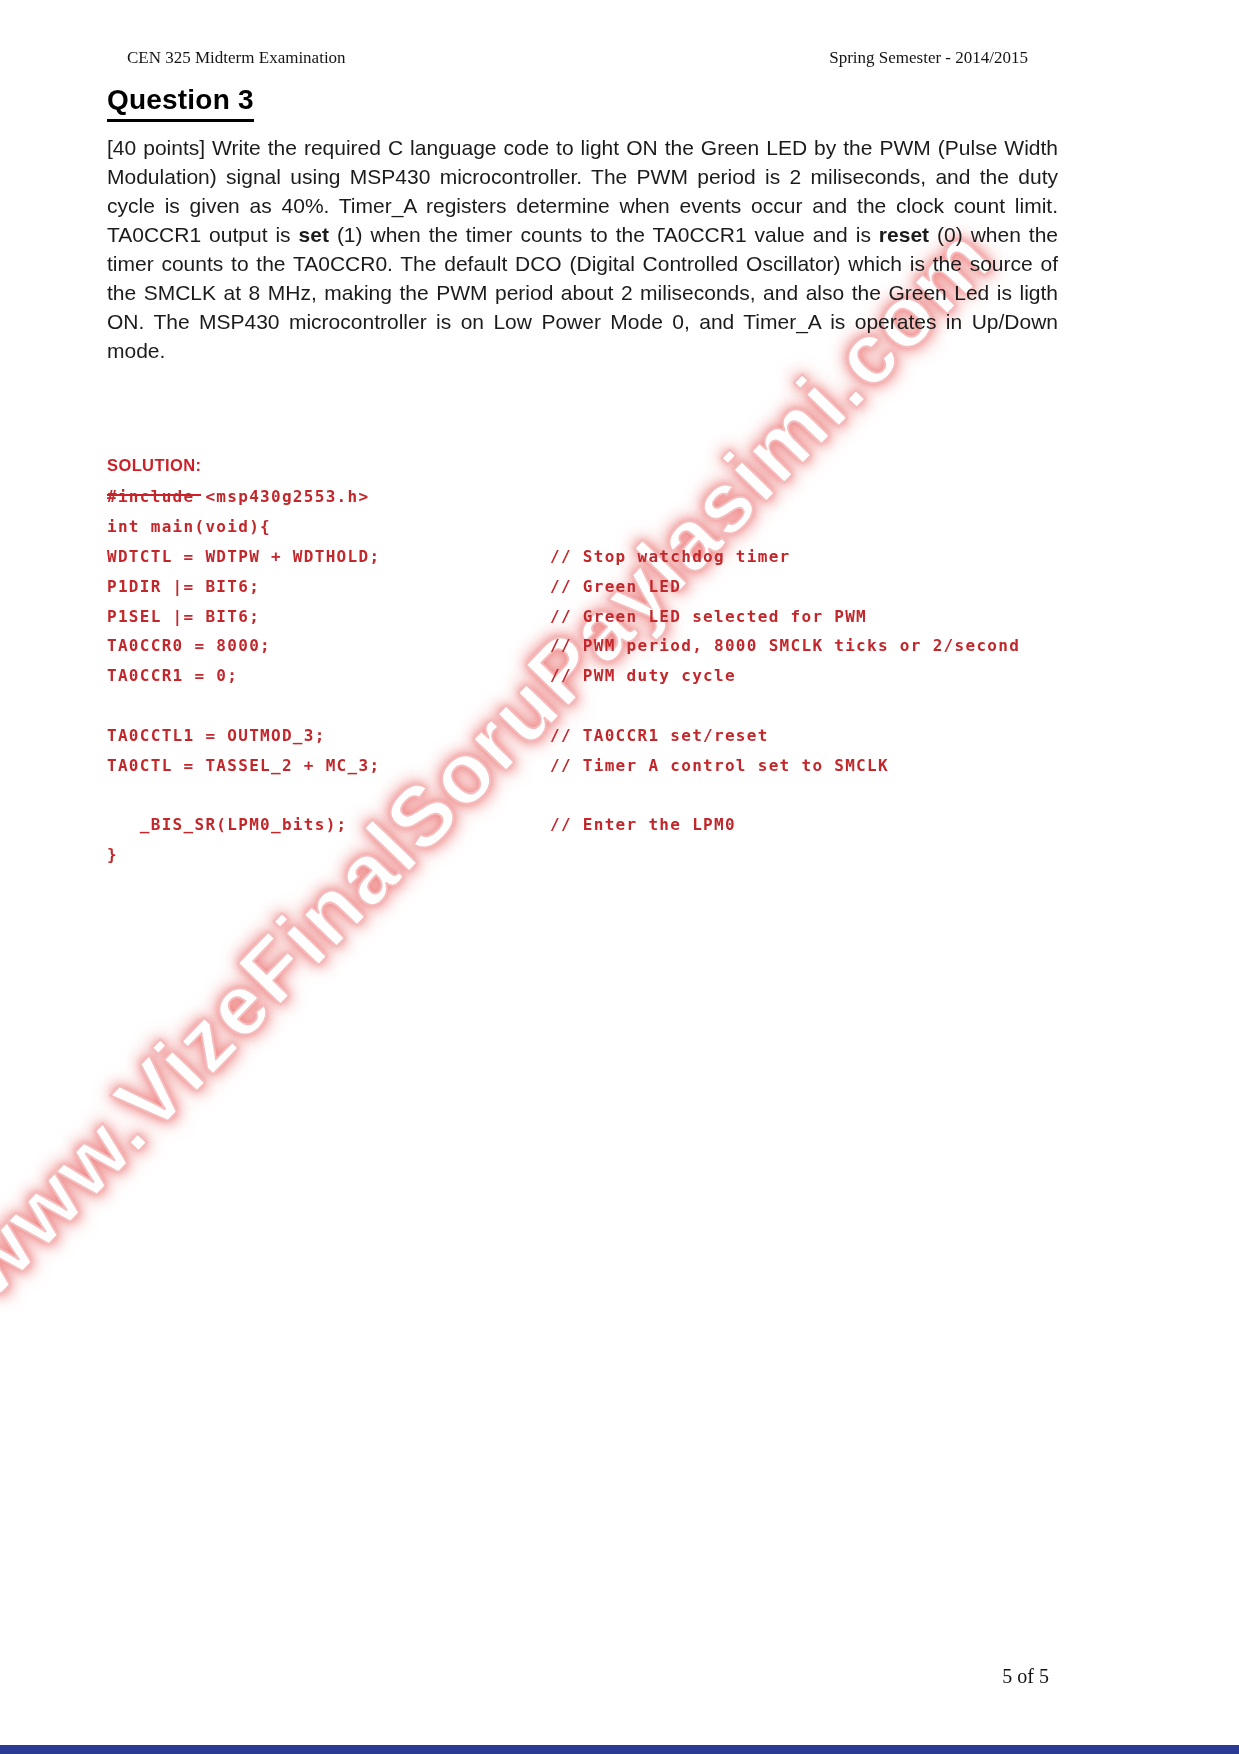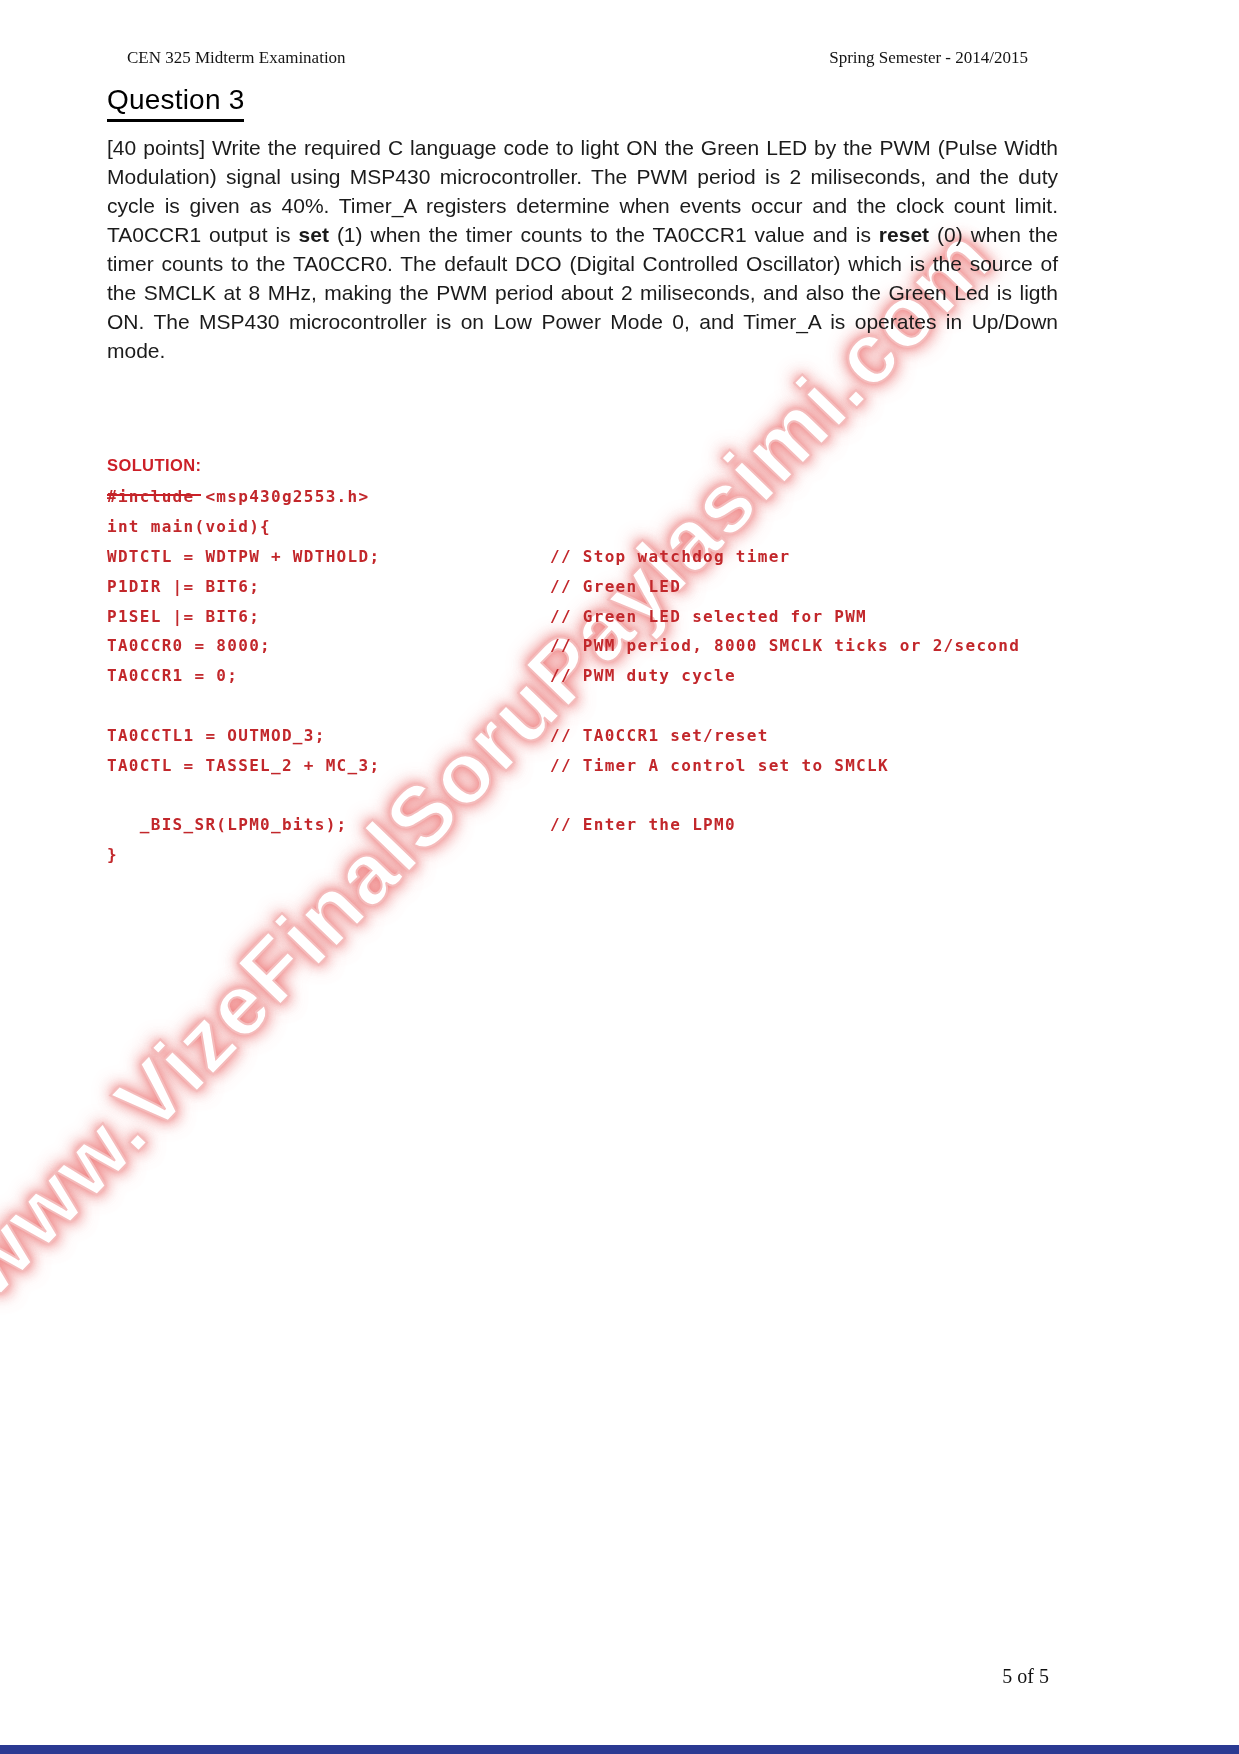--- a/index.html
+++ b/index.html
@@ -32,21 +32,21 @@
     z-index:1;
   }
   .header{
     position:absolute;left:107px;top:48px;width:901px;
     display:flex;justify-content:space-between;
     font-family:"Liberation Serif",serif;
     font-size:17px;color:#141414;margin-left:20px;
   }
   .title{
     position:absolute;left:107px;top:84px;margin:0;
-    font-size:28px;font-weight:400;color:#000;
+    font-size:28px;font-weight:700;color:#000;
     border-bottom:3px solid #000;
     padding-bottom:3px;
     letter-spacing:0.2px;
     z-index:2;
   }
   .question{
     position:absolute;left:107px;top:133px;width:951px;margin:0;
     font-size:21px;line-height:29px;
     text-align:justify;color:#1b1b1b;
     z-index:2;

